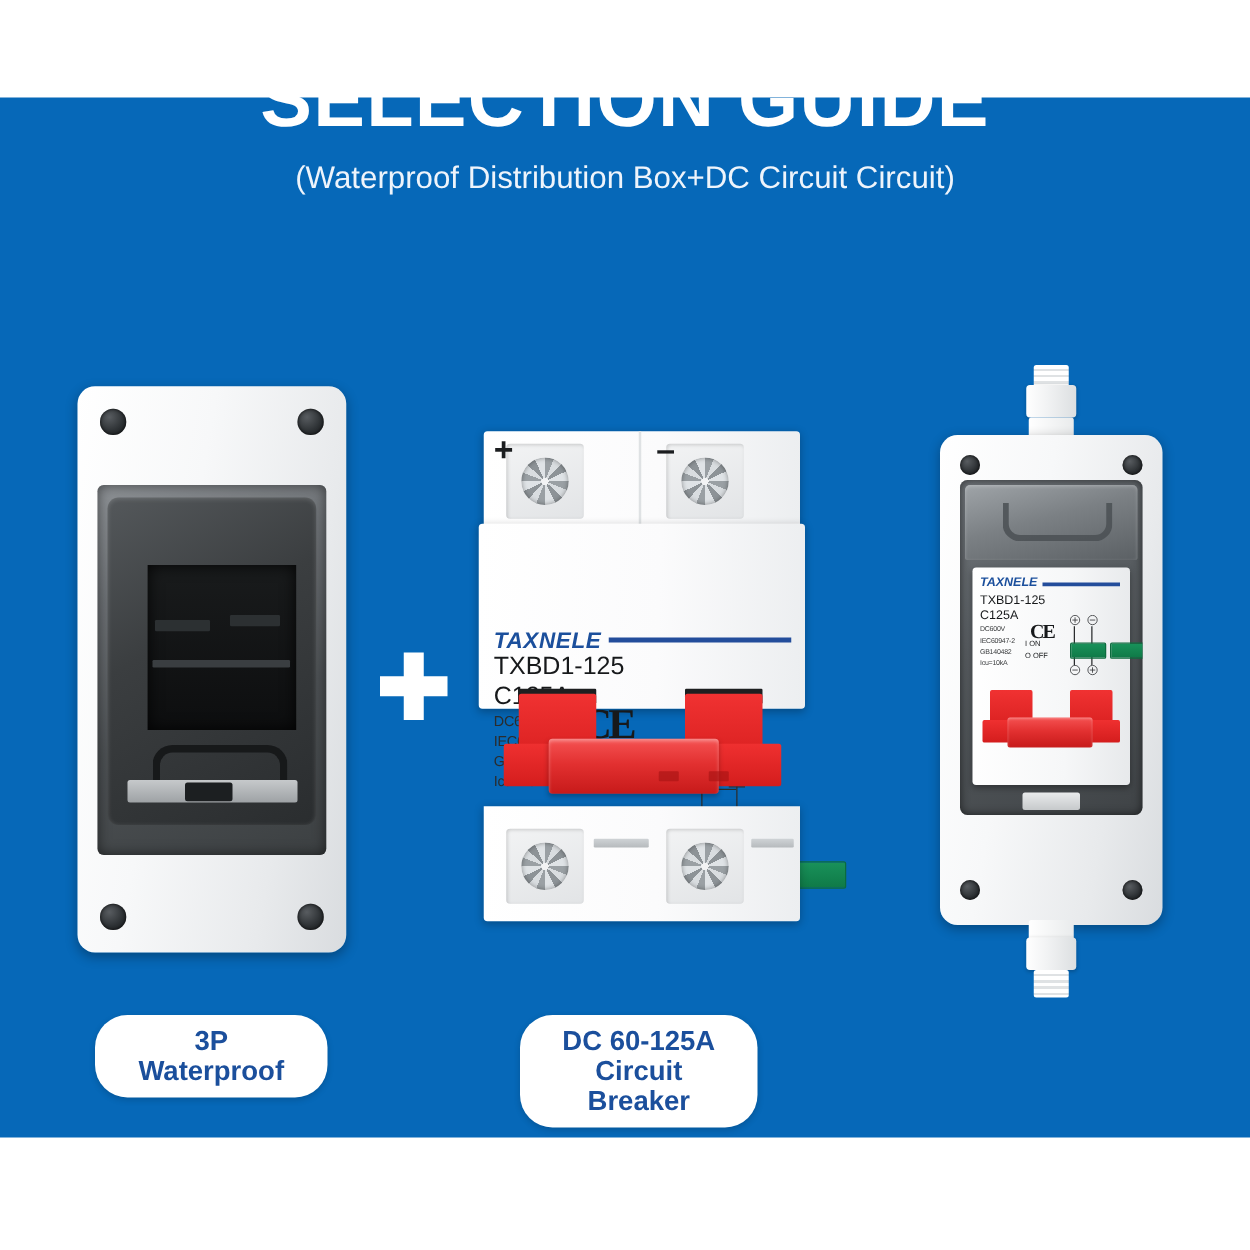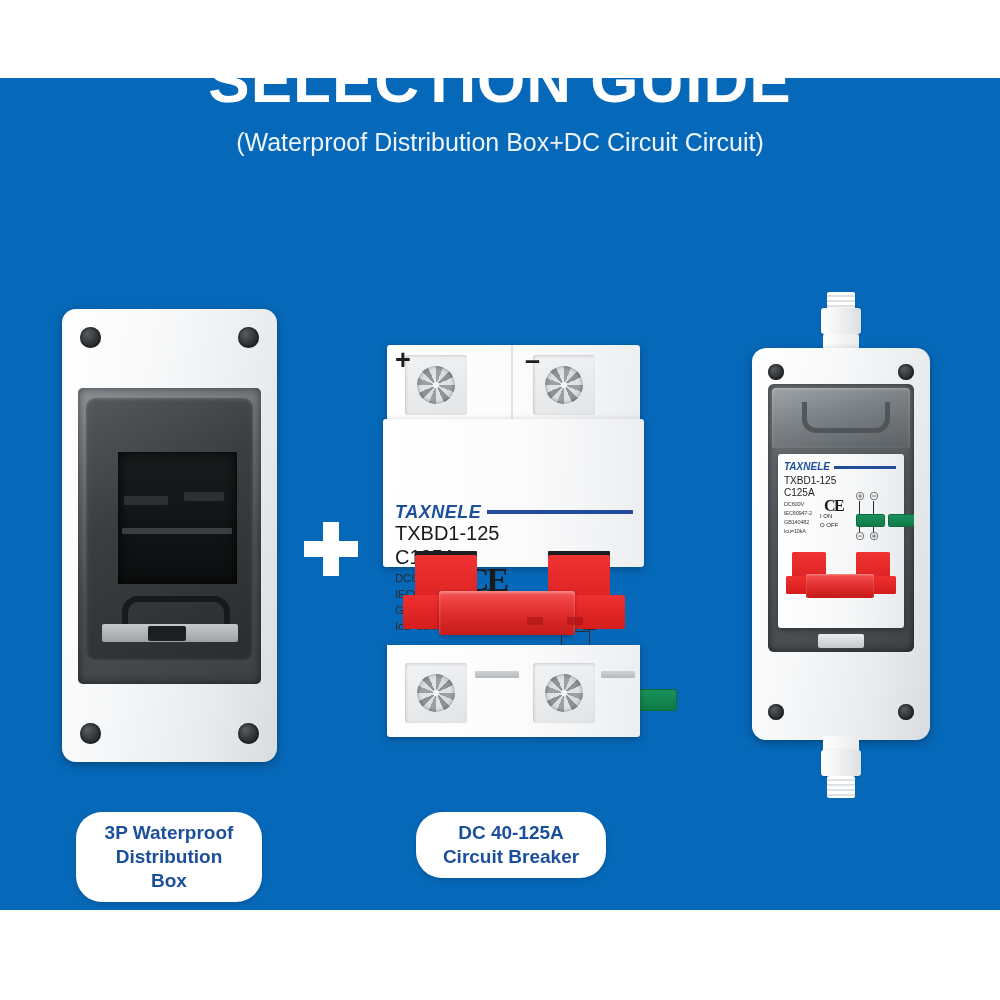--- a/index.html
+++ b/index.html
@@ -411,21 +411,21 @@
     position:absolute; left:50px; top:250px; width:46px; height:14px;
     background: linear-gradient(180deg,#e9ebec 0%,#c6c9cb 100%); border-radius:2px;
   }
 
   
   .pill {
     position: absolute;
     background: #ffffff;
     border-radius: 26px;
     color: #1b4f9c;
-    font-size: 19px;
+    font-size: 22px;
     font-weight: 700;
     text-align: center;
     line-height: 24px;
     padding: 9px 22px;
     box-sizing: border-box;
     box-shadow: 0 2px 5px rgba(0,0,0,.17);
   }
   #pill-left  { left: 76px;  top: 812px; width: 186px; }
   #pill-right { left: 416px; top: 812px; width: 190px; }
   .pill-l2 { display: block; }
@@ -619,19 +619,18 @@
 </div>
 
 <div class="gland" id="gland-bottom">
   <div class="base" style="top:0;"></div>
   <div class="nut" style="top:14px;"></div>
   <div class="neck" style="top:40px;"></div>
 </div>
 
 <div class="pill" id="pill-left">
   <span class="pill-l2">3P Waterproof</span>
-  <span class="pill-l2">Distribution Box</span>
 </div>
 
 <div class="pill" id="pill-right">
-  <span class="pill-l2">DC  40-125A</span>
+  <span class="pill-l2">DC  60-125A</span>
   <span class="pill-l2">Circuit Breaker</span>
 </div>
 
 </body></html>

